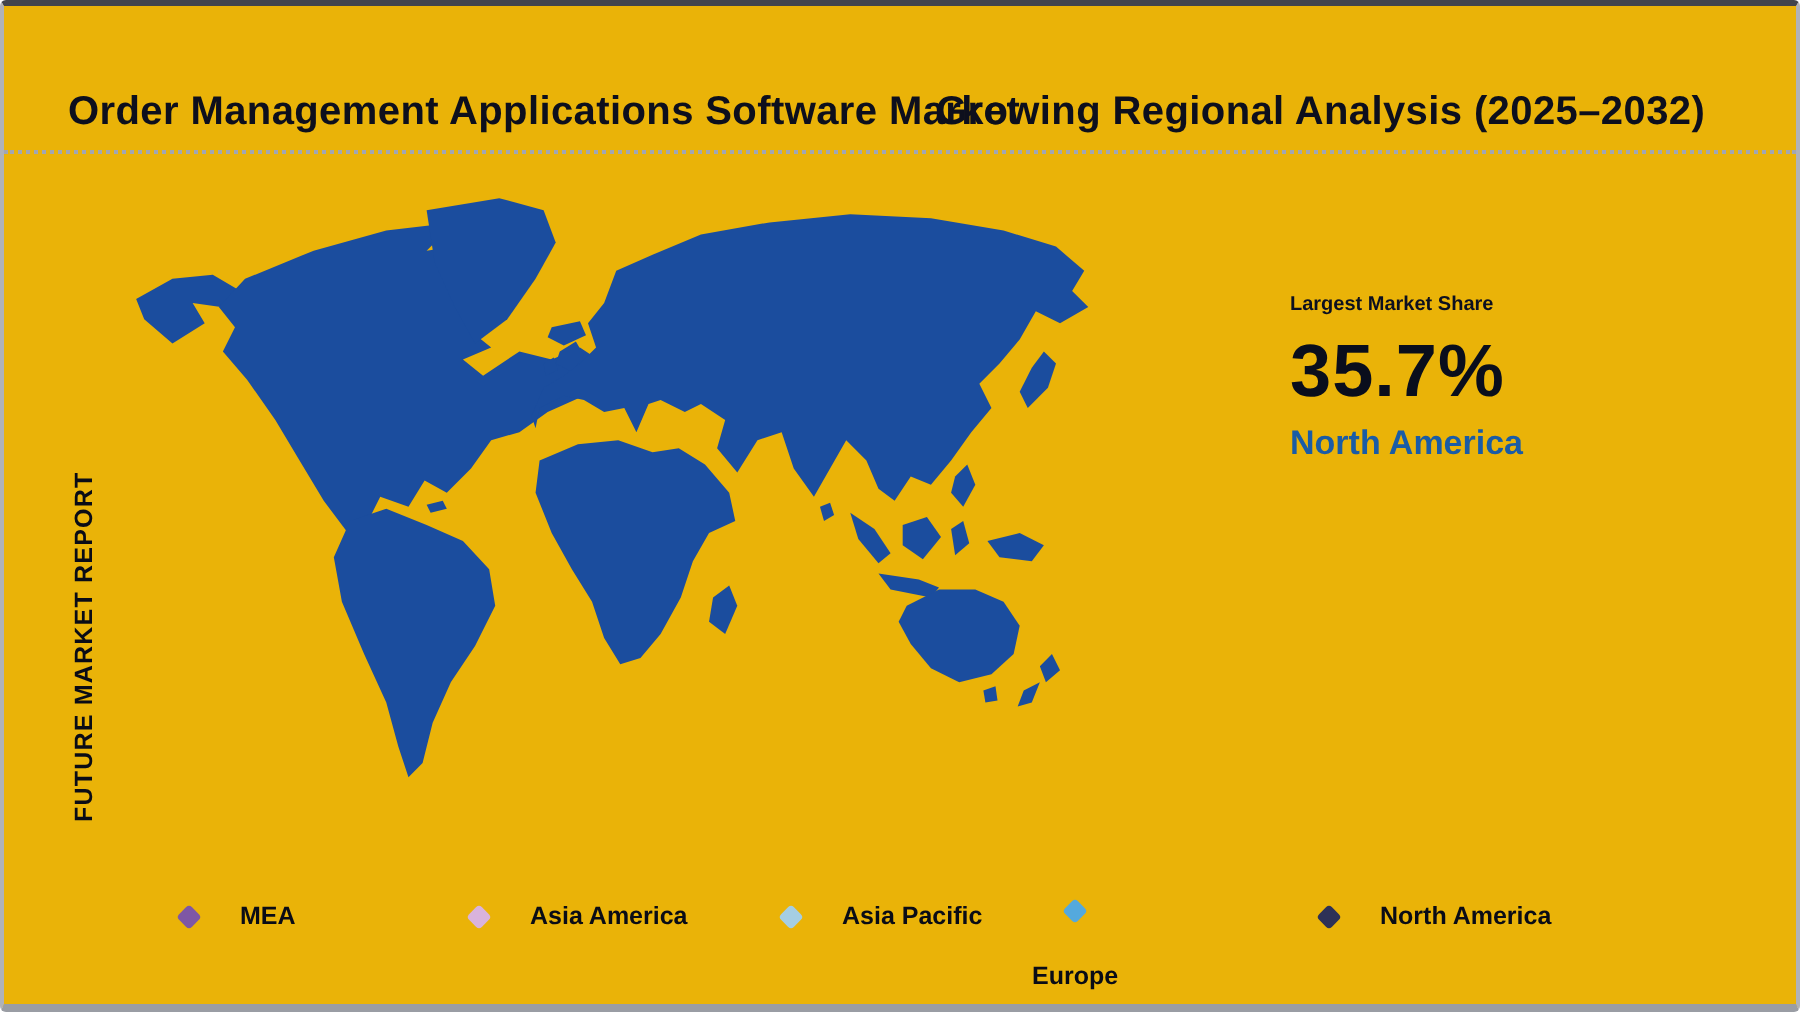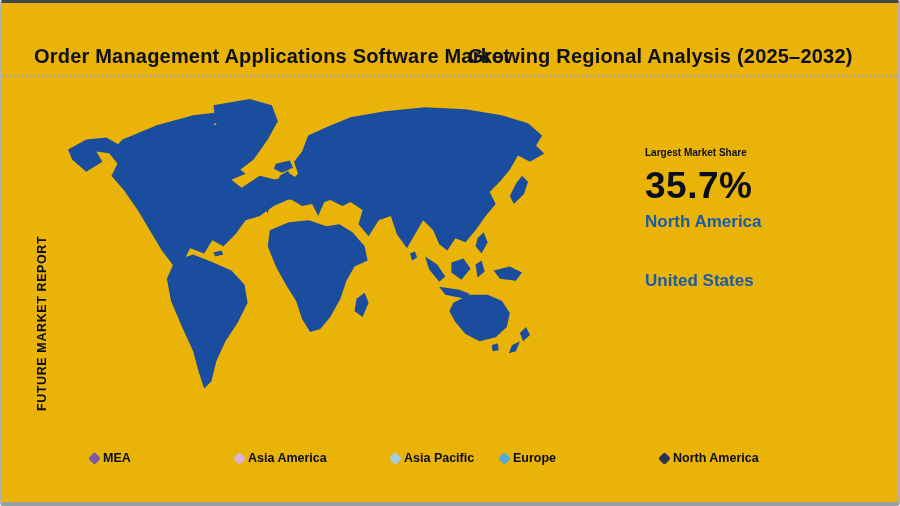--- a/index.html
+++ b/index.html
@@ -29,24 +29,24 @@
     position:absolute;left:33px;top:228px;height:184px;
     writing-mode:vertical-rl;transform:rotate(180deg);
     font-size:12.5px;font-weight:bold;letter-spacing:0.6px;color:#0a0c16;
     text-align:center;
   }
   .stats{position:absolute;left:643px;top:144px;width:240px;}
   .stat-block{margin-bottom:39px;}
   .stat-label{font-size:10px;font-weight:bold;color:#0c1020;margin-bottom:9px;}
   .stat-value{font-size:37px;font-weight:bold;color:#0a0e1c;line-height:1;margin-bottom:8px;letter-spacing:0.5px;}
   .stat-region{font-size:17px;font-weight:bold;color:#1a5ca6;}
-  .legend-item{position:absolute;top:448px;display:flex;align-items:center;gap:4px;}
+  .legend-item{position:absolute;top:448px;display:flex;align-items:center;gap:21px;}
   .legend-marker{width:9px;height:9px;transform:rotate(45deg);border-radius:2px;flex:0 0 auto;}
   .legend-label{font-size:12.5px;font-weight:bold;color:#0a0c16;white-space:nowrap;}
-  .li-0{left:88px;}.li-1{left:233px;}.li-2{left:389px;}.li-3{left:498px;}.li-4{left:658px;}
+  .li-0{left:88px;}.li-1{left:233px;}.li-2{left:389px;}.li-3{left:514px;flex-direction:column;}.li-4{left:658px;}
 </style>
 </head>
 <body>
 
 <div class="frame">
 
   <div class="title title-left">Order Management Applications Software Market</div>
   <div class="title title-right">Growing Regional Analysis (2025–2032)</div>
 
   <div class="separator"></div>
@@ -81,21 +81,20 @@
     </svg>
   </div>
 
   <div class="stats">
     <div class="stat-block">
       <div class="stat-label">Largest Market Share</div>
       <div class="stat-value">35.7%</div>
       <div class="stat-region">North America</div>
     </div>
     <div class="stat-block">
-      <div class="stat-region">United States</div>
     </div>
   </div>
 
   <div class="legend-item li-0">
     <span class="legend-marker" style="background-color: rgb(126, 87, 165);"></span>
     <span class="legend-label">MEA</span>
   </div>
   <div class="legend-item li-1">
     <span class="legend-marker" style="background-color: rgb(217, 179, 220);"></span>
     <span class="legend-label">Asia America</span>

